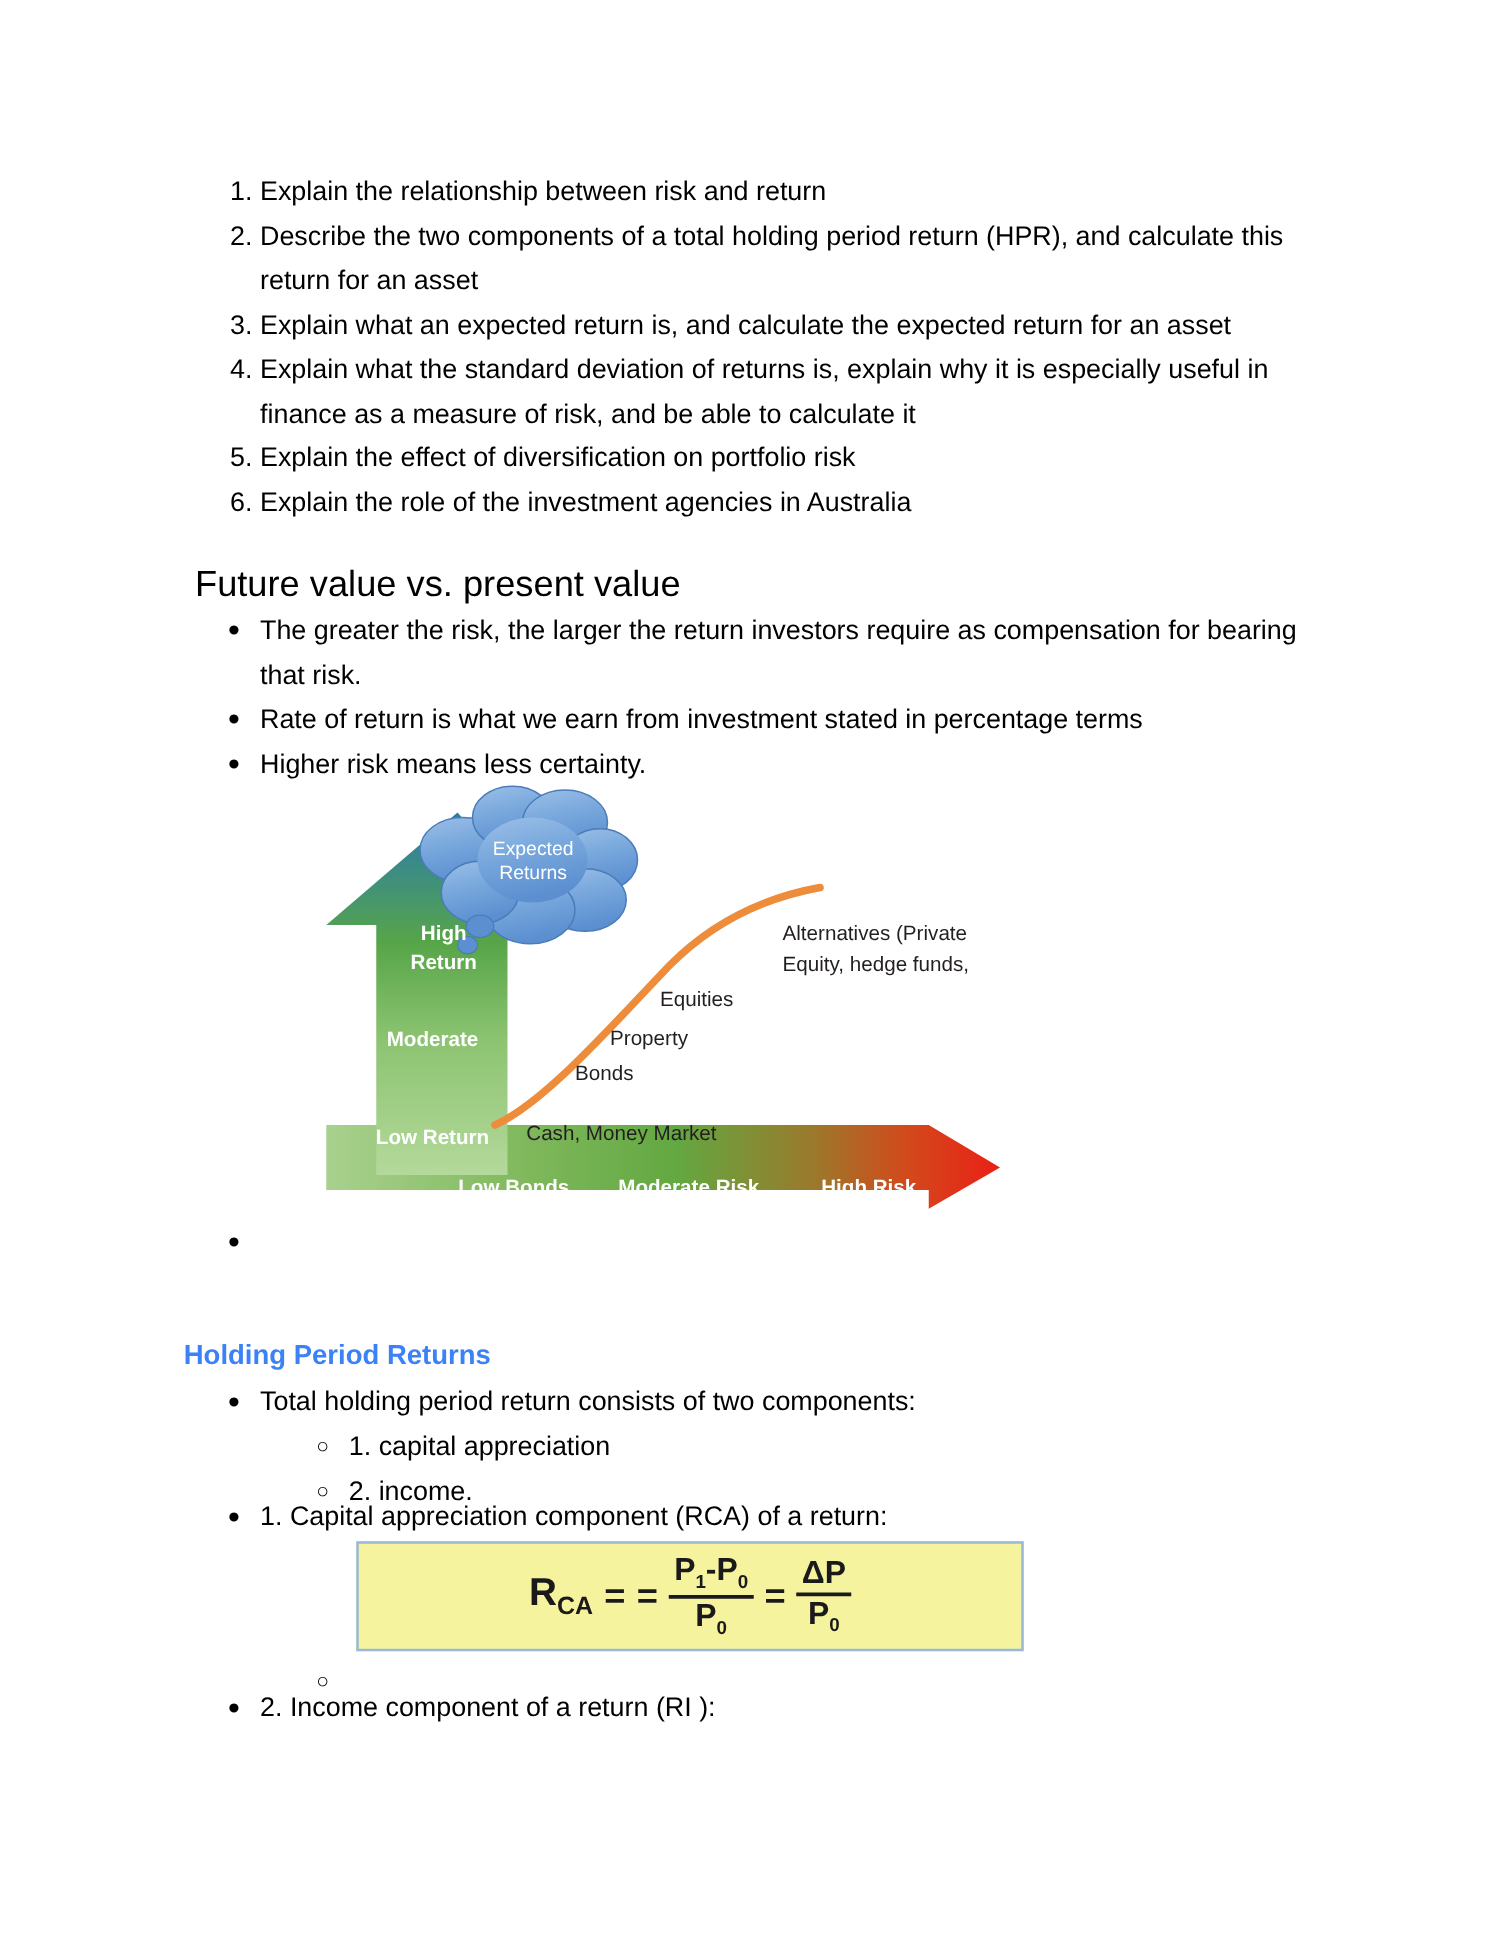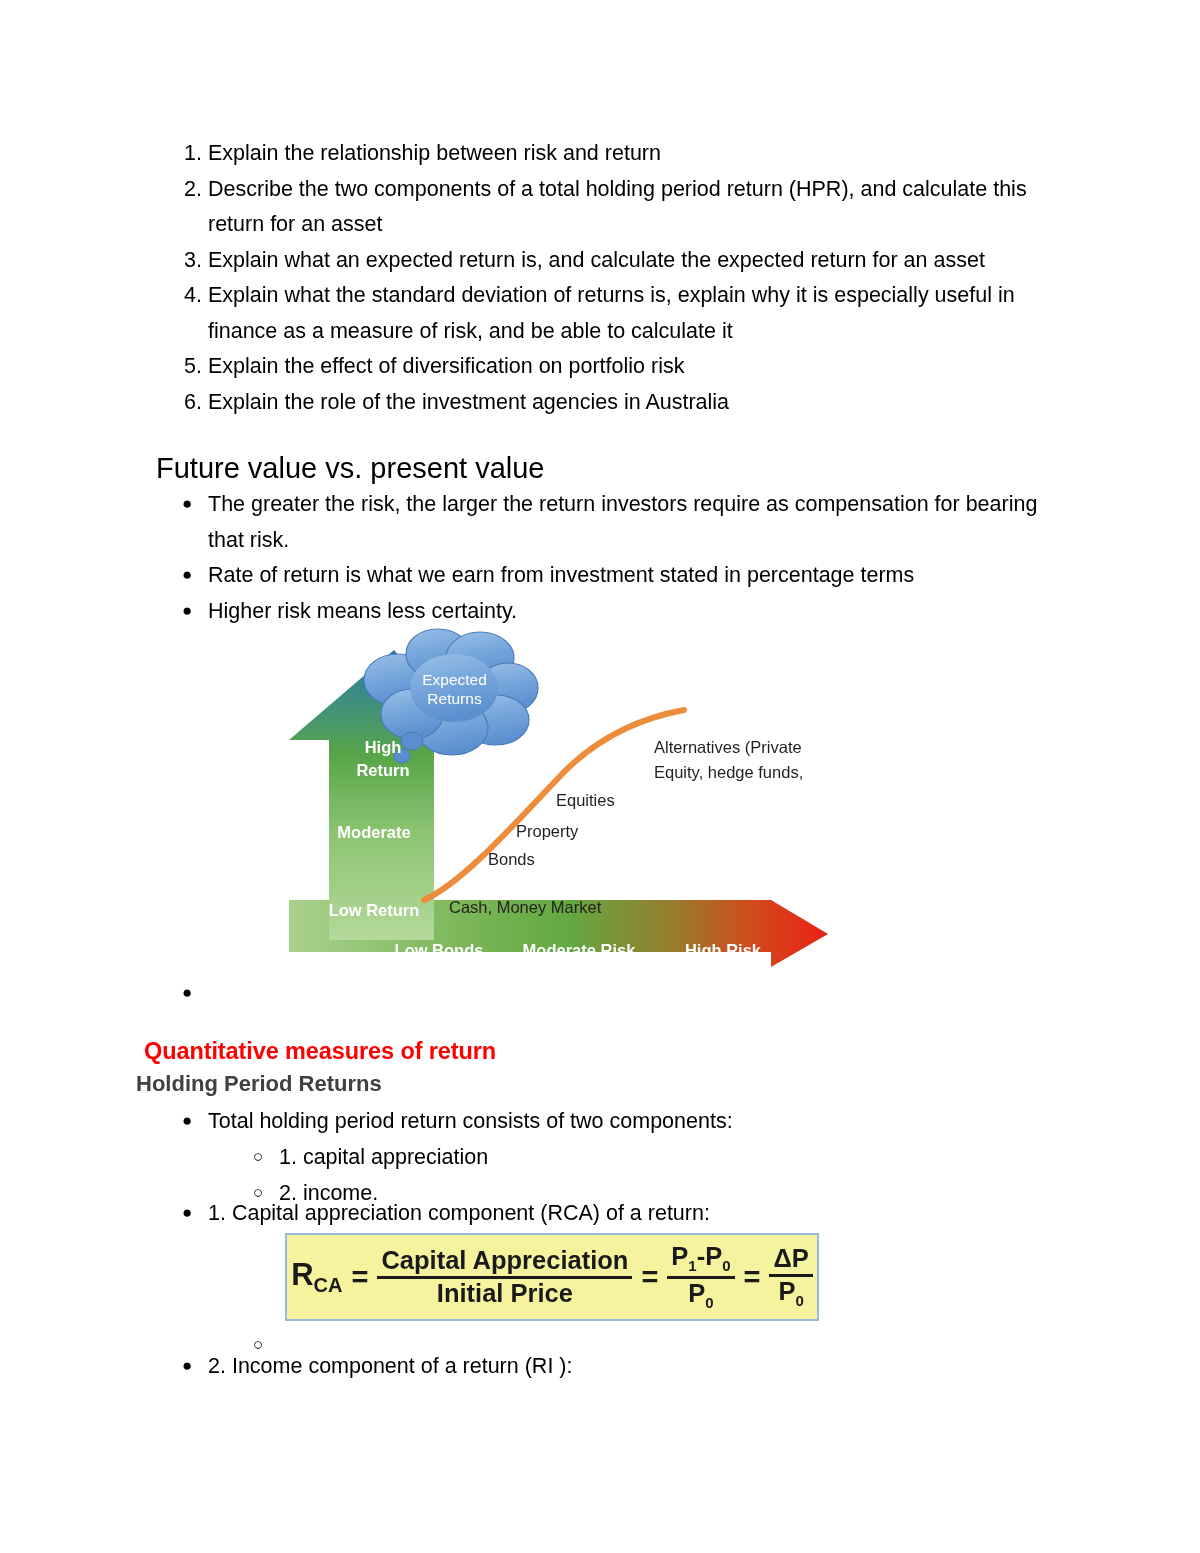--- a/index.html
+++ b/index.html
@@ -88,32 +88,32 @@
   .h-red {
     position: absolute;
     left: 144px;
     font-size: 23.5px;
     font-weight: bold;
     letter-spacing: -0.1px;
     white-space: nowrap;
   }
   .h-black {
     position: absolute;
-    left: 136px;
+    left: 147px;
     font-size: 22px;
     font-weight: bold;
-    color: #404040;
+    color: #3b82f6;
     white-space: nowrap;
     text-align: center;
   }
 
   
   .diagram {
     position: absolute;
-    left: 216px;
+    left: 188px;
     top: 610px;
     width: 640px;
     height: 390px;
   }
   .diagram svg { display: block; }
   .dg-label {
     position: absolute;
     font-family: "Liberation Sans", sans-serif;
     white-space: nowrap;
   }
@@ -303,21 +303,20 @@
     <div class="dg-label lbl-black" style="left:438px; top:152px;">Equity, hedge funds,</div>
   </div>
 
   <ul class="bul-list" style="left:178px; top:976px; width:880px;">
     <li>
       <span class="dot">●</span>
       <span></span>
     </li>
   </ul>
 
-  <div class="h-red" style="top:1038px; color:#FF0000;">Quantitative measures of return</div>
   <div class="h-black" style="top:1071px;">Holding Period Returns</div>
 
   <ul class="bul-list" style="left:178px; top:1104px; width:880px;">
     <li>
       <span class="dot">●</span>
       <span>Total holding period return consists of two components:</span>
     </li>
   </ul>
 
   <ul class="bul-list" style="left:249px; top:1140px; width:800px;">
@@ -334,25 +333,20 @@
   <ul class="bul-list" style="left:178px; top:1196px; width:880px;">
     <li>
       <span class="dot">●</span>
       <span>1. Capital appreciation component (RCA) of a return:</span>
     </li>
   </ul>
 
   <div class="formula-box">
     <span class="fx-var"><span>R</span><span class="sub">CA</span></span>
     <span class="fx-eq">=</span>
-    <span class="fx-frac">
-      <span class="fx-num">Capital Appreciation</span>
-      <span class="bar"></span>
-      <span class="fx-den">Initial Price</span>
-    </span>
     <span class="fx-eq">=</span>
     <span class="fx-frac">
       <span class="fx-num"><span>P</span><span class="sub">1</span><span>-P</span><span class="sub">0</span></span>
       <span class="bar"></span>
       <span class="fx-den"><span>P</span><span class="sub">0</span></span>
     </span>
     <span class="fx-eq">=</span>
     <span class="fx-frac">
       <span class="fx-num">ΔP</span>
       <span class="bar"></span>

